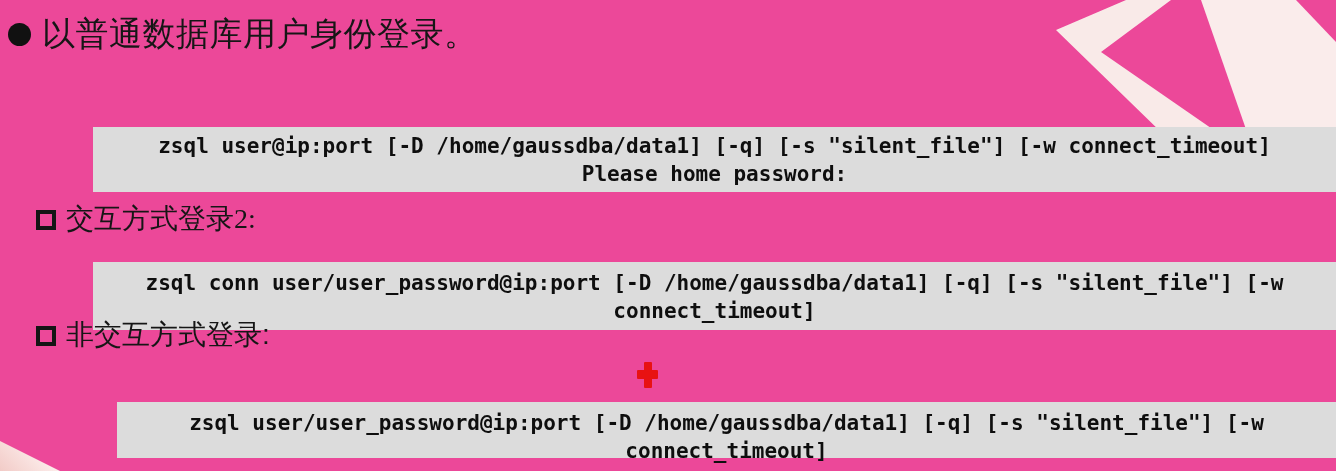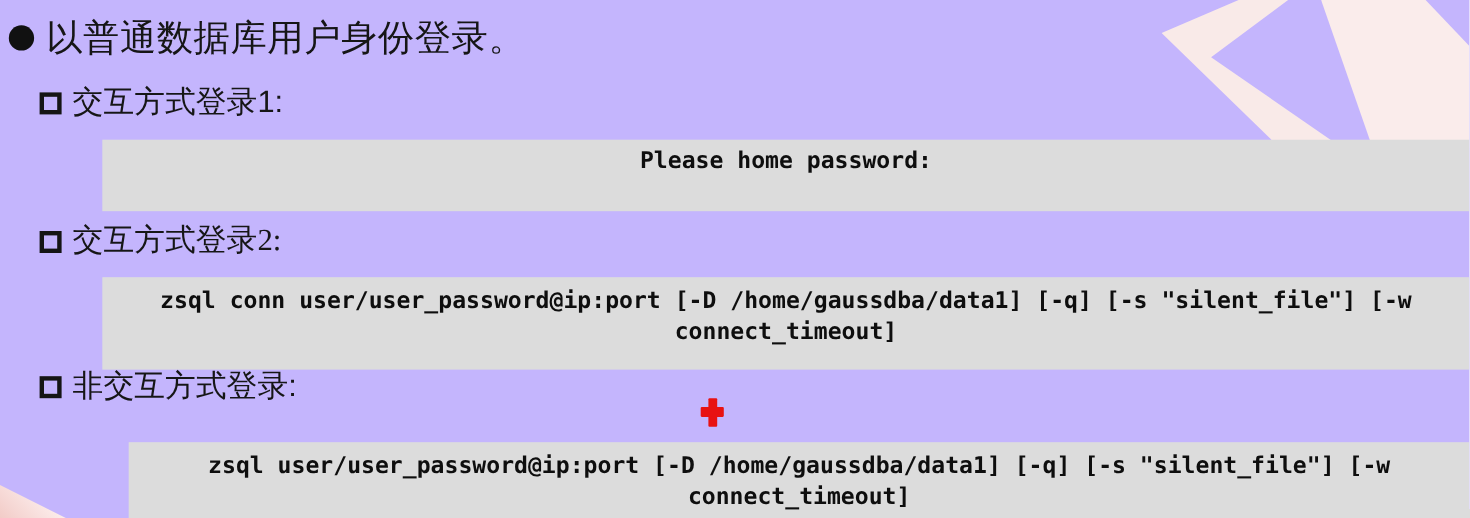--- a/index.html
+++ b/index.html
@@ -1,20 +1,20 @@
 <!DOCTYPE html>
 <html><head>
 <meta charset="utf-8">
 <style>
   html, body { margin: 0; padding: 0; background: #ffffff; }
   .slide {
     position: relative;
     width: 1336px;
     height: 471px;
-    background: #c4b5fd;
+    background: #ec4899;
     overflow: hidden;
     font-family: "Liberation Sans", sans-serif;
     color: #161616;
   }
 
   
   .deco-tr {
     position: absolute; top: 0; right: 0;
     width: 340px; height: 135px;
     overflow: hidden; pointer-events: none;
@@ -59,37 +59,37 @@
   .bullet-square {
     width: 12px; height: 12px;
     border: 4px solid #151515;
     flex: 0 0 auto; margin-top: 2px;
   }
   .label-text {
     font-size: 28px; line-height: 34px; white-space: nowrap;
   }
   .row-1 { top: 76px; }
   .row-2 { top: 202px; font-family: Liberation Serif, serif; }
-  .row-3 { top: 334px; }
+  .row-3 { top: 318px; }
 
   
   .code-block {
     position: absolute; left: 93px; right: 0;
     background: #dcdcdc;
     box-sizing: border-box;
     text-align: center;
     font-family: "DejaVu Sans Mono", "Liberation Mono", monospace;
     font-weight: bold;
     font-size: 21px;
     line-height: 28px;
     color: #0e0e0e;
   }
   .block-1 { top: 127px; height: 65px; padding-top: 5px; }
-  .block-2 { top: 252px; height: 84px; padding-top: 7px; }
-  .block-3 { top: 402px; height: 69px; padding-top: 7px; margin-left: 24px; }
+  .block-2 { top: 262px; height: 68px; padding-top: 7px; }
+  .block-3 { top: 402px; height: 56px; padding-top: 7px; margin-left: 24px; }
   .code-line { white-space: pre; }
 
   
   .pointer-cross {
     position: absolute; left: 637px; top: 362px;
     width: 21px; height: 26px; pointer-events: none;
   }
   .pointer-cross .bar-v {
     position: absolute; left: 7px; top: 0;
     width: 8px; height: 26px; background: #e81212; border-radius: 1px;
@@ -108,25 +108,22 @@
     <div class="chevron-inner"></div>
     <div class="chevron-outer"></div>
   </div>
   <div class="deco-bl"></div>
 
   <div class="title-row">
     <span class="bullet-dot"></span>
     <span class="title-text">以普通数据库用户身份登录。</span>
   </div>
 
-  <div class="label-row row-1">
-    <span class="bullet-square"></span>
-    <span class="label-text">交互方式登录1:</span>
-  </div>
   <div class="code-block block-1">
+    <div class="code-line">zsql user@ip:port [-D /home/gaussdba/data1] [-q] [-s "silent_file"] [-w connect_timeout]</div>
     <div class="code-line">Please home password:</div>
   </div>
 
   <div class="label-row row-2">
     <span class="bullet-square"></span>
     <span class="label-text">交互方式登录2:</span>
   </div>
   <div class="code-block block-2">
     <div class="code-line">zsql conn user/user_password@ip:port [-D /home/gaussdba/data1] [-q] [-s "silent_file"] [-w</div>
     <div class="code-line">connect_timeout]</div>

